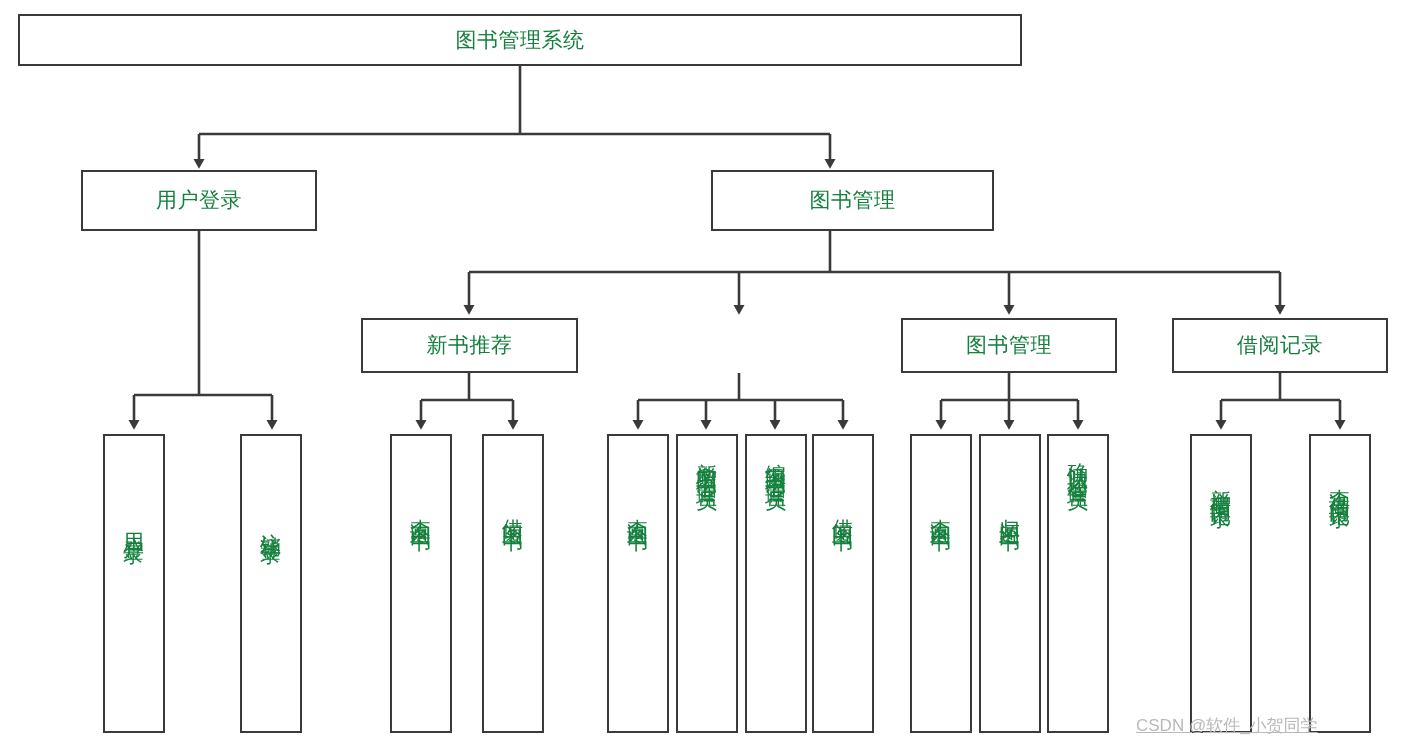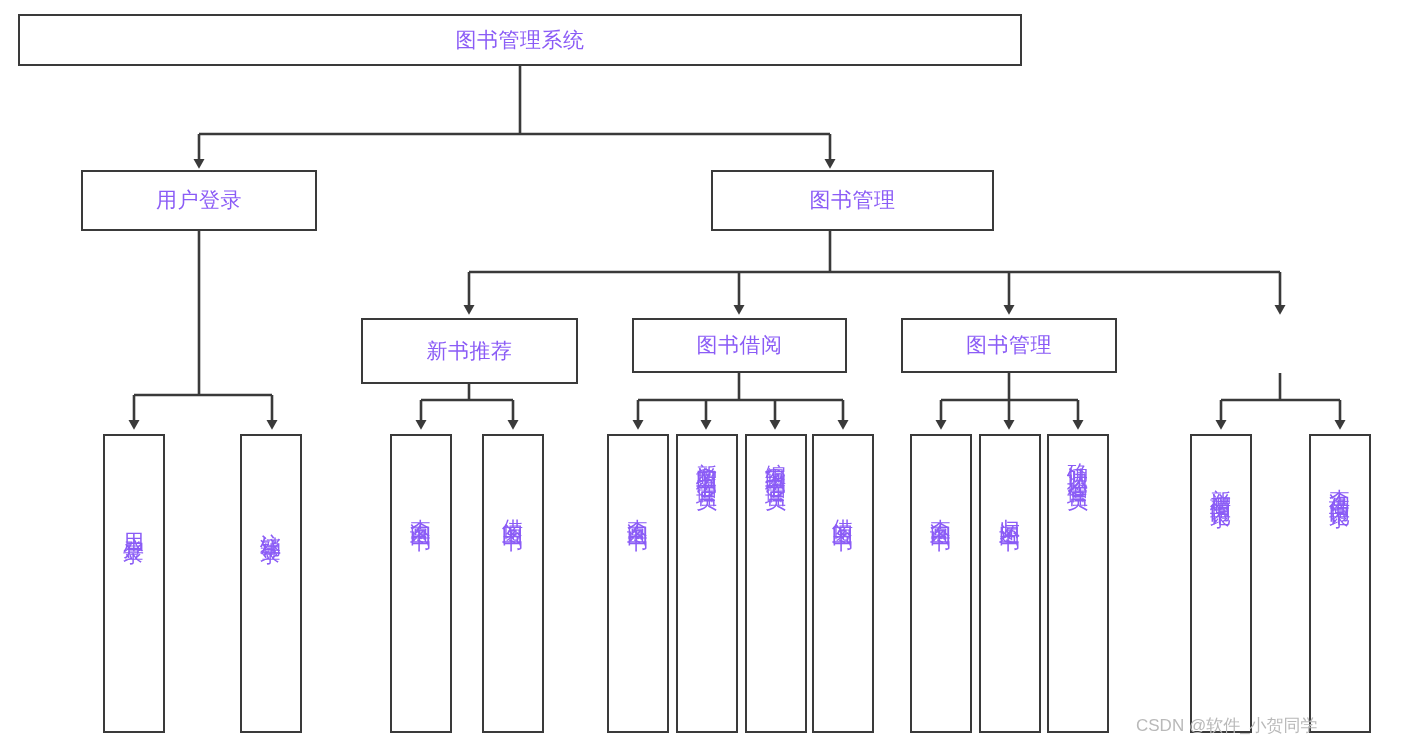--- a/index.html
+++ b/index.html
@@ -28,21 +28,21 @@
     position: absolute;
     box-sizing: border-box;
     background: #ffffff;
     border: 2px solid #3a3a3a;
     display: flex;
     align-items: center;
     justify-content: center;
     z-index: 2;
   }
   .node-label {
-    color: #8b5cf6;
+    color: #15803d;
     text-align: center;
     line-height: 1.18;
     white-space: nowrap;
   }
   .node.horizontal .node-label {
     font-size: 21px;
     letter-spacing: 0.5px;
   }
   .node.root .node-label {
     font-size: 21px;
@@ -128,28 +128,28 @@
     <span class="node-label">图书管理系统</span>
   </div>
 
   <div class="node horizontal" style="left:81px; top:170px; width:236px; height:61px;">
     <span class="node-label">用户登录</span>
   </div>
   <div class="node horizontal" style="left:711px; top:170px; width:283px; height:61px;">
     <span class="node-label">图书管理</span>
   </div>
 
-  <div class="node horizontal" style="left:361px; top:318px; width:217px; height:66px;">
+  <div class="node horizontal" style="left:361px; top:318px; width:217px; height:55px;">
     <span class="node-label">新书推荐</span>
-  </div>
-  <div class="node horizontal" style="left:632px; top:318px; width:215px; height:55px;">
-    <span class="node-label">图书借阅</span>
   </div>
   <div class="node horizontal" style="left:901px; top:318px; width:216px; height:55px;">
     <span class="node-label">图书管理</span>
+  </div>
+  <div class="node horizontal" style="left:1172px; top:318px; width:216px; height:55px;">
+    <span class="node-label">借阅记录</span>
   </div>
 
   <div class="node vertical" style="left:103px; top:434px; width:62px; height:299px; padding-top:76px;">
     <span class="node-label">用户登录</span>
   </div>
   <div class="node vertical" style="left:240px; top:434px; width:62px; height:299px; padding-top:76px;">
     <span class="node-label">注销登录</span>
   </div>
 
   <div class="node vertical" style="left:390px; top:434px; width:62px; height:299px; padding-top:62px;">
@@ -182,15 +182,15 @@
     <span class="node-label">确认归还（管理员）</span>
   </div>
 
   <div class="node vertical" style="left:1190px; top:434px; width:62px; height:299px; padding-top:32px;">
     <span class="node-label">新增借阅记录</span>
   </div>
   <div class="node vertical" style="left:1309px; top:434px; width:62px; height:299px; padding-top:32px;">
     <span class="node-label">查询借阅记录</span>
   </div>
 
-  <div class="watermark" style="left:1136px; top:714px;">CSDN @软件_小贺同学</div>
+  <div class="watermark" style="left:1136px; top:714px;text-decoration:underline;">CSDN @软件_小贺同学</div>
 
 </div>
 
 </body></html>

